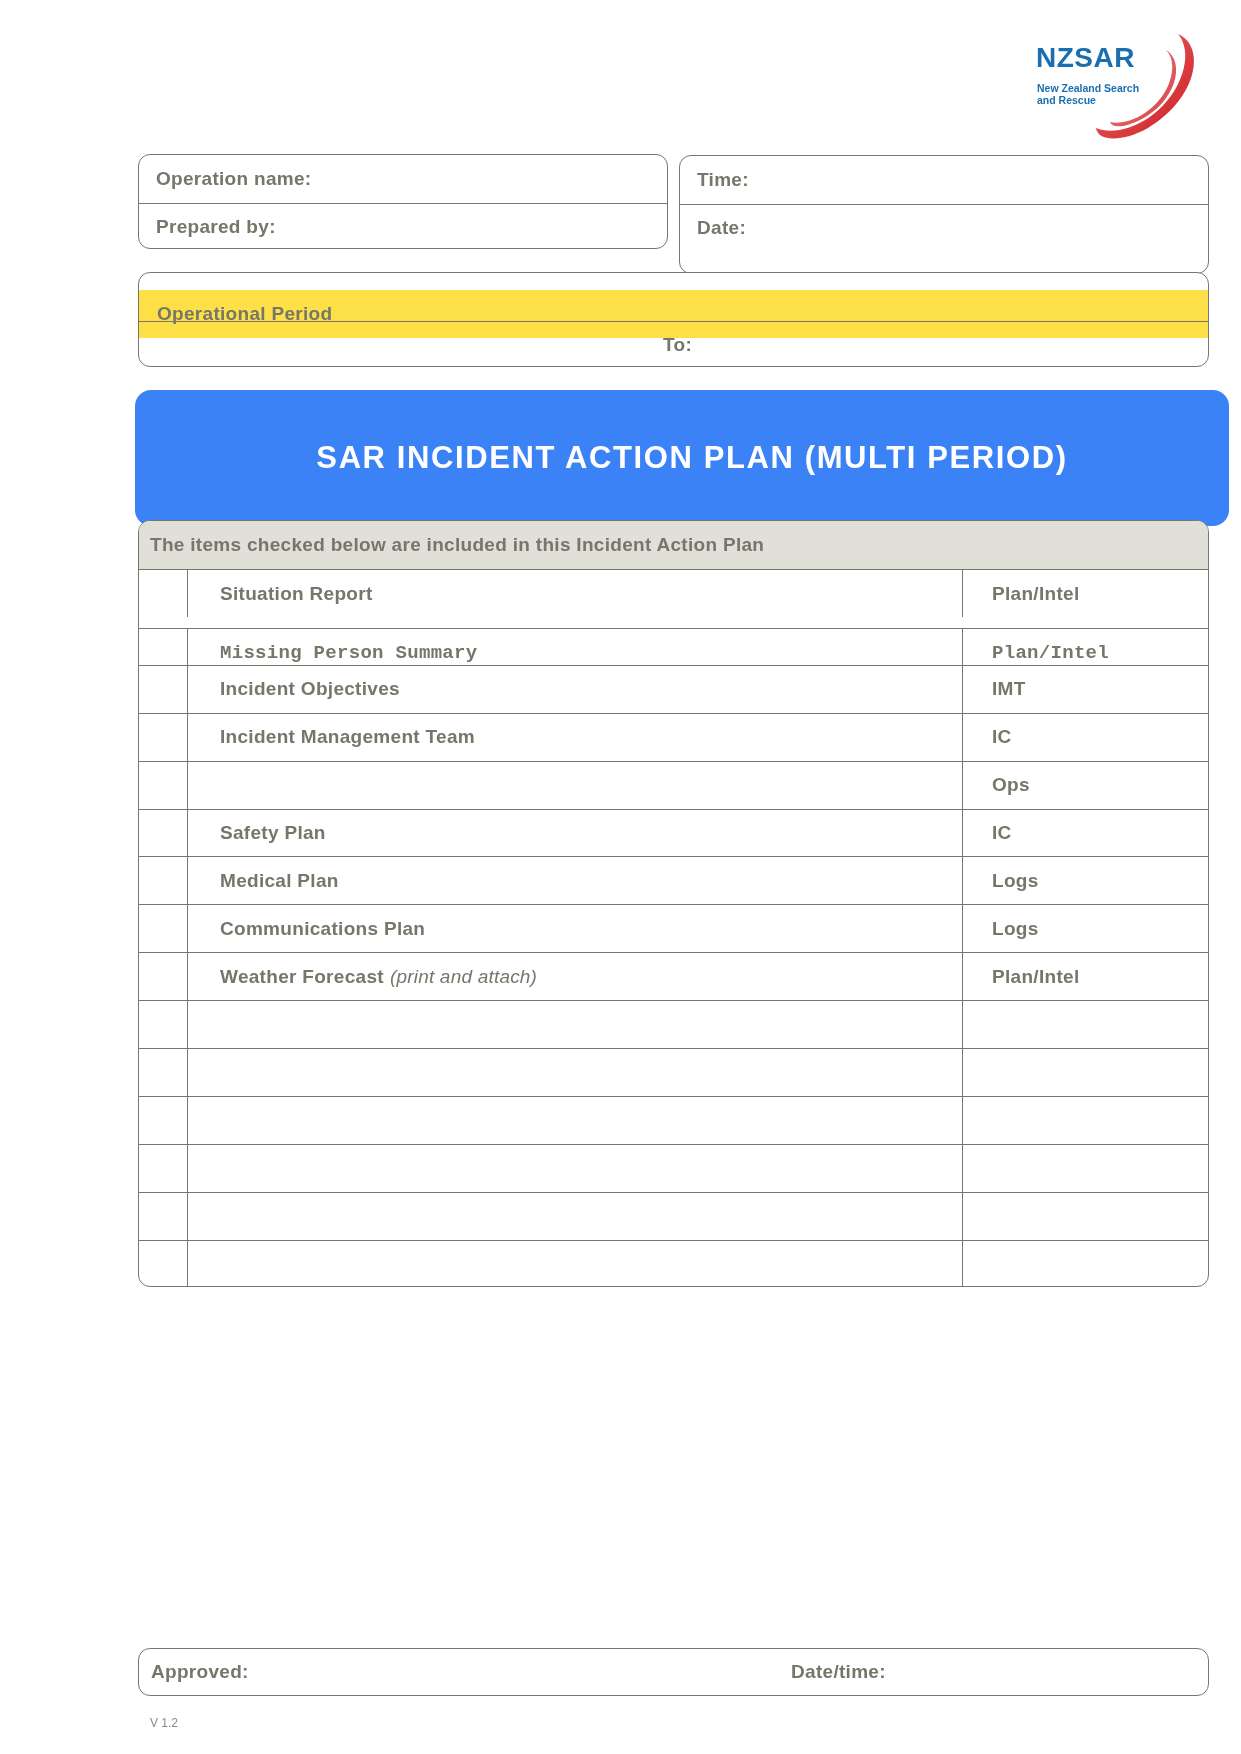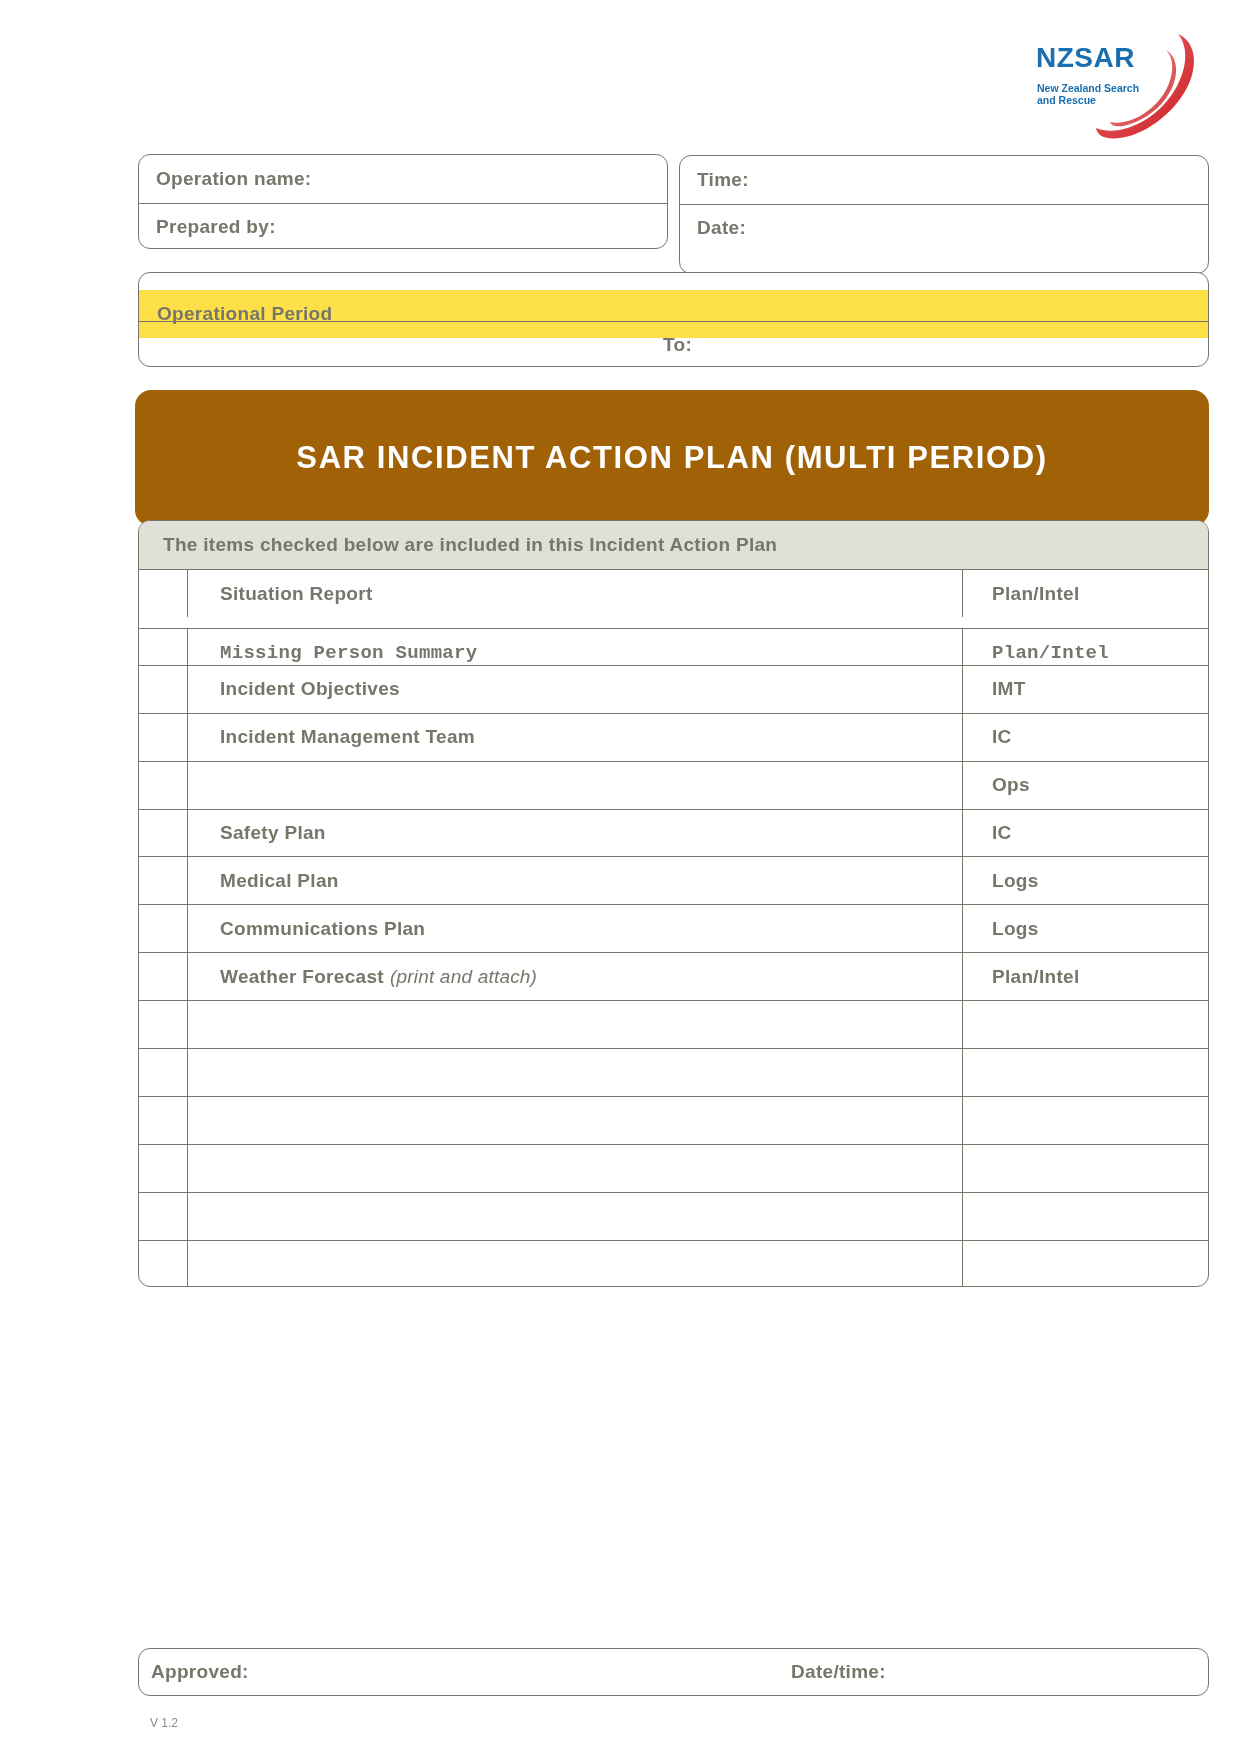--- a/index.html
+++ b/index.html
@@ -9,27 +9,27 @@
   .lbl { font-weight:bold; font-size:19px; color:#76766a; letter-spacing:0.3px; }
   .row2 { position:absolute; left:0; right:0; display:flex; align-items:center; padding-left:17px; box-sizing:border-box; }
   .sep { position:absolute; left:0; right:0; height:0; border-top:1.5px solid #76766a; }
 
   
   #logo { position:absolute; left:1028px; top:28px; width:180px; height:115px; }
   #logo .nz { position:absolute; left:8px; top:14px; font-weight:bold; font-size:28px; color:#1a6fb0; letter-spacing:0.5px; font-family:"Liberation Sans", sans-serif; }
   #logo .sub { position:absolute; left:9px; top:54px; font-weight:bold; font-size:10.5px; line-height:12px; color:#1a6fb0; }
 
   
-  #banner { position:absolute; left:135px; top:390px; width:1074px; height:136px; background:#a16207; border-radius:16px;
-            display:flex; align-items:center; justify-content:center; }
+  #banner { position:absolute; left:135px; top:390px; width:1074px; height:136px; background:#3b82f6; border-radius:16px;
+            display:flex; align-items:center; justify-content:center;padding-left:20px; }
   #banner span { color:#fff; font-weight:bold; font-size:31px; letter-spacing:1.6px; }
 
   
   #checklist { left:138px; top:520px; width:1071px; height:767px; }
-  #checklist .head { position:absolute; left:0; right:0; top:0; height:48px; background:#e0e0d8; display:flex; align-items:center; padding-left:24px; }
+  #checklist .head { position:absolute; left:0; right:0; top:0; height:48px; background:#e0e0d8; display:flex; align-items:center; padding-left:11px; }
   .crow { position:absolute; left:0; right:0; height:48px; border-top:1.5px solid #76766a; box-sizing:border-box; }
   .crow .chk { position:absolute; left:0; top:0; width:49px; height:100%; border-right:1.5px solid #76766a; box-sizing:border-box; }
   .crow .item { position:absolute; left:81px; top:0; height:100%; display:flex; align-items:center; }
   .crow .item i { font-weight:normal; font-style:italic; margin-left:6px; letter-spacing:0.2px; }
   .crow .res { position:absolute; left:823px; top:0; bottom:0; right:0; border-left:1.5px solid #76766a; display:flex; align-items:center; padding-left:29px; }
 
   #version { position:absolute; left:150px; top:1716px; font-size:12px; color:#8a8a80; }
 </style>
 </head>
 <body>

